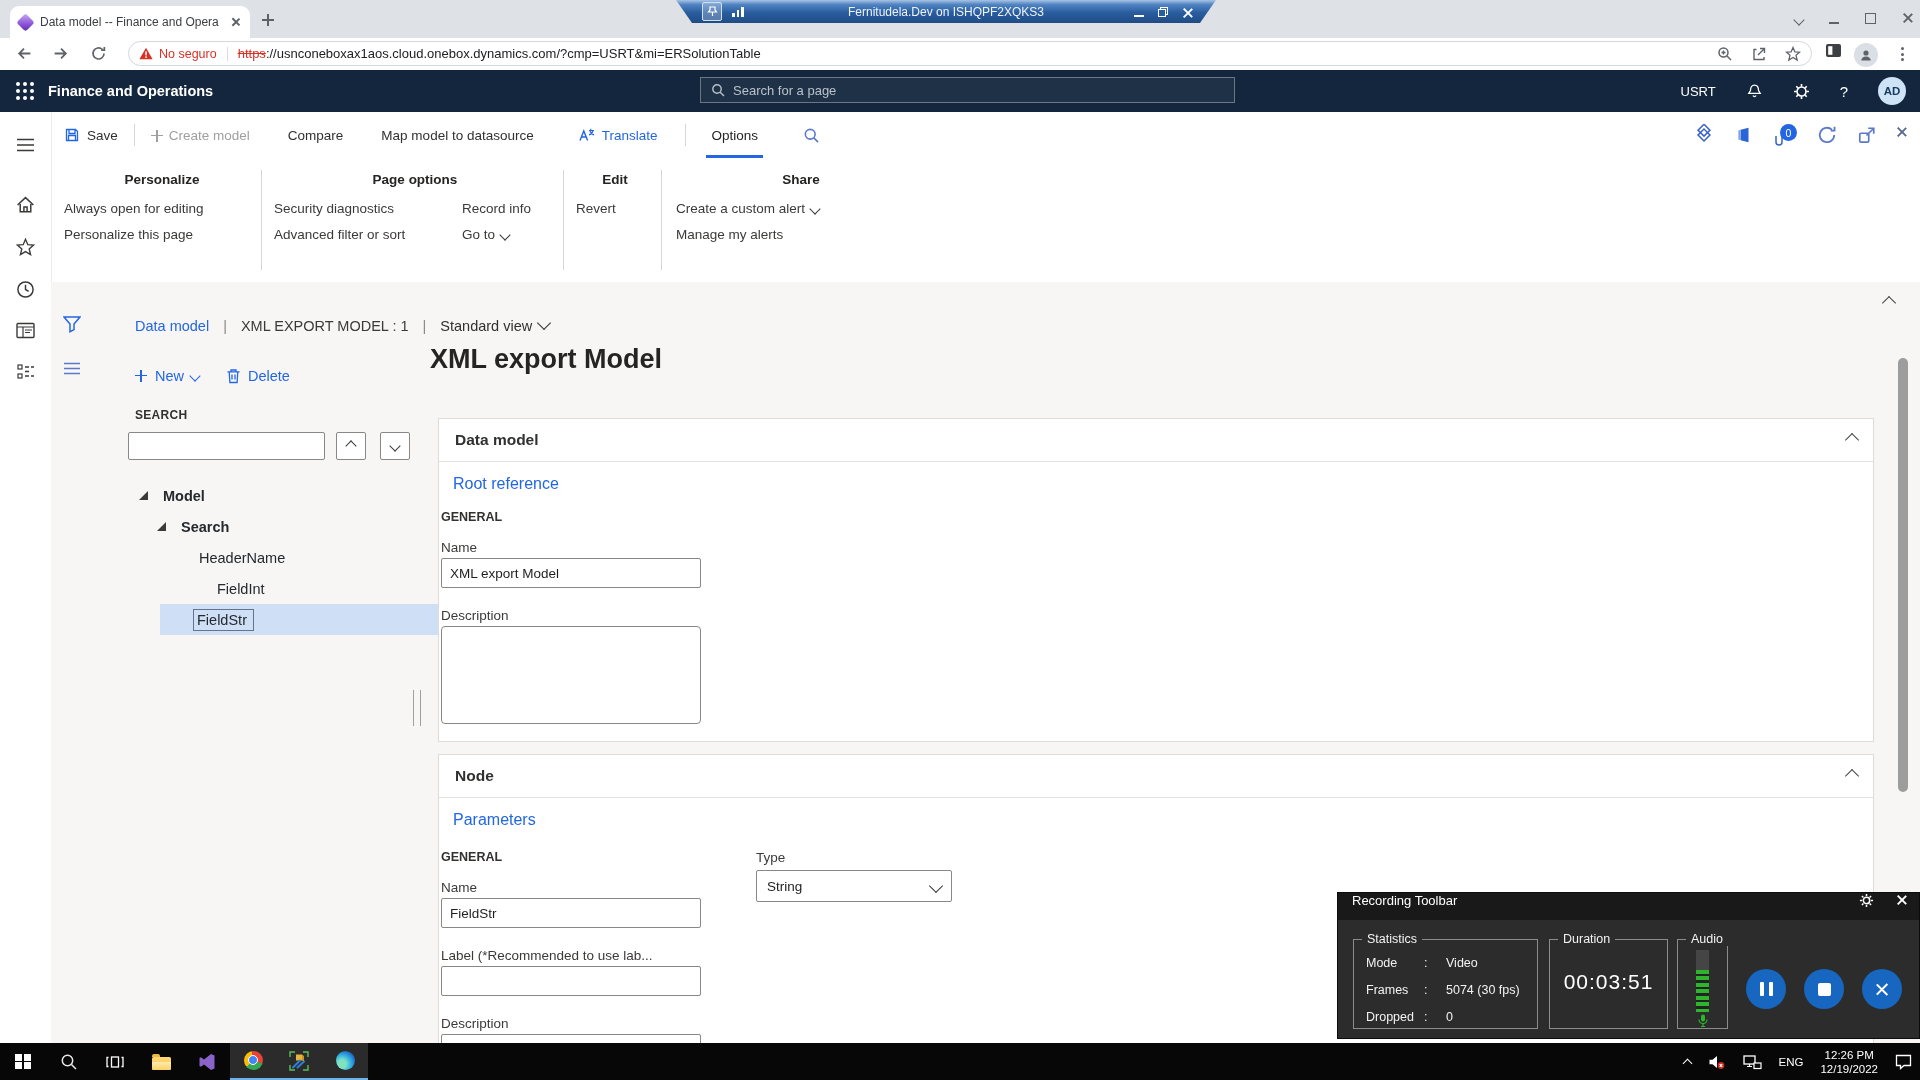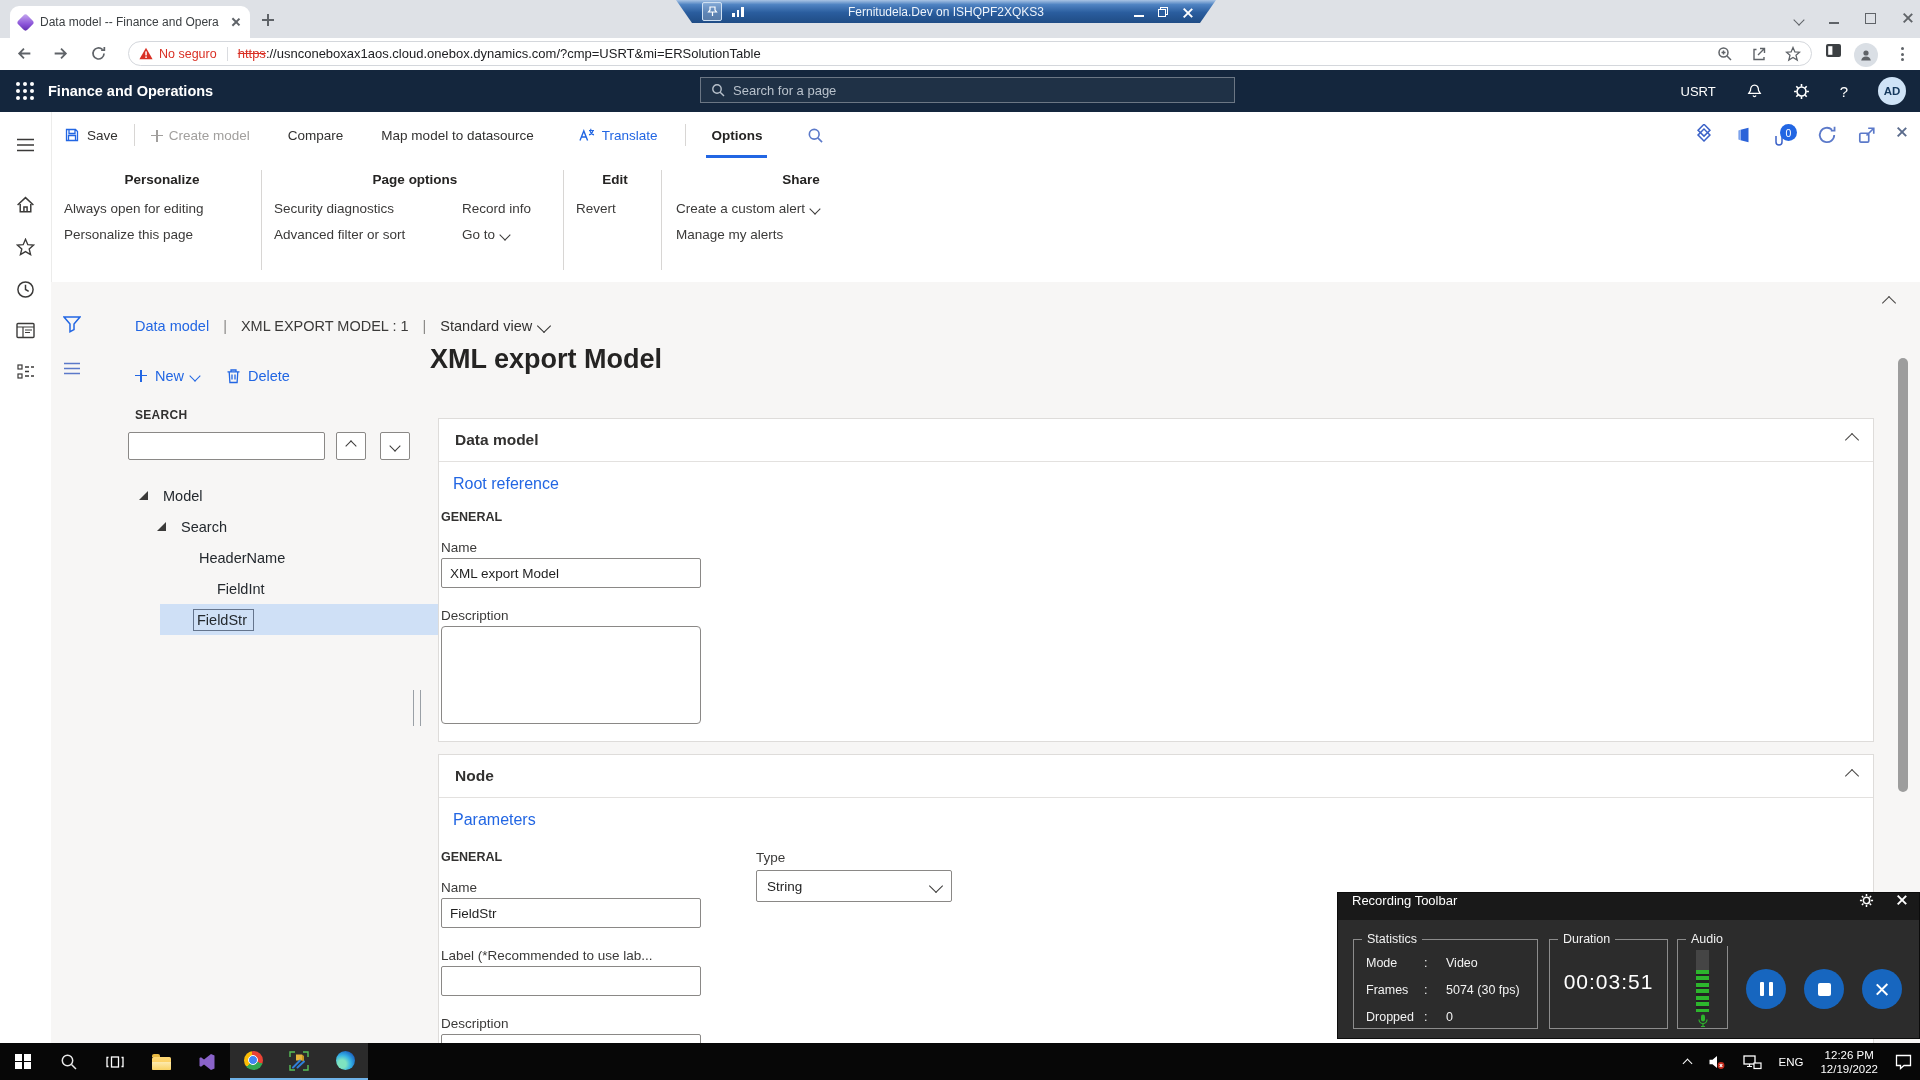--- a/index.html
+++ b/index.html
@@ -68,53 +68,53 @@
   .company{font-size:13px}
   .help-q{font-size:15px}
   .avatar{width:28px;height:28px;border-radius:50%;background:#cfe3f7;color:#15395e;font-size:11.5px;font-weight:700;
           display:flex;align-items:center;justify-content:center}
   
   .ribbon{position:absolute;left:51px;top:112px;width:1869px;height:46px;background:#fff;display:flex;align-items:center}
   .rb-item{display:flex;align-items:center;gap:7px;font-size:13.5px;color:#323130}
   .rb-blue{color:#2266e3}
   .rb-gray{color:#a19f9d}
   .vdiv{width:1px;height:22px;background:#d8d6d4}
-  .options-tab{position:relative;height:46px;display:flex;align-items:center;padding:0 5px;font-weight:700;color:#252423;font-size:13.5px}
+  .options-tab{position:relative;height:46px;display:flex;align-items:center;padding:0 5px;font-weight:400;color:#252423;font-size:13.5px}
   .options-tab::after{content:"";position:absolute;left:0;right:0;bottom:0;height:3.5px;background:#2266e3}
   .ribbon-right{position:absolute;right:10px;top:112px;height:46px;display:flex;align-items:center;gap:20px;color:#3b62c8;z-index:5}
   .clipbadge{position:relative;width:24px;height:22px}
   .clipbadge .badge{position:absolute;right:0;top:0;width:17px;height:17px;border-radius:50%;background:#2266e3;color:#fff;
                     font-size:10.5px;display:flex;align-items:center;justify-content:center}
   
   .opanel{position:absolute;left:0;top:158px;width:1920px;height:124px;background:#fff;border-bottom:1px solid #d9d7d5}
   .ogroup{position:absolute;top:14px}
   .ogroup h4{margin:0 0 9px 0;font-size:13.5px;color:#252423;text-align:center;font-weight:700}
   .ogroup .oi{font-size:13.5px;color:#3b3a39;line-height:26px;display:flex;align-items:center;gap:6px}
   .gdiv{position:absolute;top:170px;height:100px;width:1px;background:#d8d6d4}
   
   .leftstrip{position:absolute;left:0;top:112px;width:51px;height:931px;background:#fff;border-right:1px solid #ececeb}
   .ls-ic{position:absolute;left:0;width:51px;display:flex;justify-content:center;color:#3b3a39}
   
   .content{position:absolute;left:51px;top:282px;width:1869px;height:761px;background:#f7f6f5;overflow:hidden}
   .crumb{position:absolute;left:84px;top:36px;display:flex;align-items:center;gap:14px;font-size:14.5px}
   .crumb .lnk{color:#2266e3}
   .crumb .sep{color:#8a8886}
   .crumb .rec{color:#3b3a39}
-  .crumb .view{color:#323130;display:flex;align-items:center;gap:7px}
+  .crumb .view{color:#323130;display:flex;align-items:flex-start;gap:7px}
   .tool-ic{position:absolute;left:12px;color:#2266e3}
   .panel-actions{position:absolute;left:84px;top:86px;display:flex;align-items:center;gap:9px;color:#2266e3;font-size:14.5px}
   .search-lbl{position:absolute;left:84px;top:126px;font-size:12px;font-weight:700;color:#323130;letter-spacing:.3px}
   .tsearch{position:absolute;left:77px;top:150px;width:197px;height:28px;border:1px solid #8a8886;border-radius:2px;background:#fff;box-sizing:border-box}
   .updown{position:absolute;top:150px;width:30px;height:28px;border:1px solid #8a8886;border-radius:2px;background:#fff;
           display:flex;align-items:center;justify-content:center;color:#3b3a39;box-sizing:border-box}
   .tree{position:absolute;left:0;top:198px;width:360px}
   .trow{position:relative;height:31px;display:flex;align-items:center;font-size:14.5px;color:#24292e}
   .trow .exp{width:0;height:0;border-left:9px solid transparent;border-bottom:9px solid #3b3a39;margin-right:15px}
   .trow .noexp{width:24px}
-  .trow.parent{font-weight:400}
+  .trow.parent{font-weight:700}
   .trow.l0{padding-left:88px}.trow.l1{padding-left:106px}.trow.l2{padding-left:124px}.trow.l3{padding-left:142px}
   .trow.selected{background:#cfe0f6;width:356px;margin-left:109px;padding-left:33px;box-sizing:border-box}
   .trow.selected .tlabel{border:1px solid #64748c;padding:2px 6px 2px 3px;background:#cfe0f6}
   .splitgrip{position:absolute;left:362px;top:408px;height:36px;width:6px;border-left:1.6px solid #9aa0a6;border-right:1.6px solid #9aa0a6}
   .pgtitle{position:absolute;left:379px;top:62px;font-size:27px;font-weight:700;color:#252423}
   .card{position:absolute;left:387px;width:1436px;background:#fff;border:1px solid #dedcda;box-sizing:border-box}
   .card-h{height:42px;display:flex;align-items:center;justify-content:space-between;padding:0 16px;border-bottom:1px solid #e3e1df}
   .card-h .ct{font-size:15.5px;font-weight:700;color:#323130}
   .card-h .chev{color:#484644}
   .sect-link{font-size:16px;color:#2266e3}

